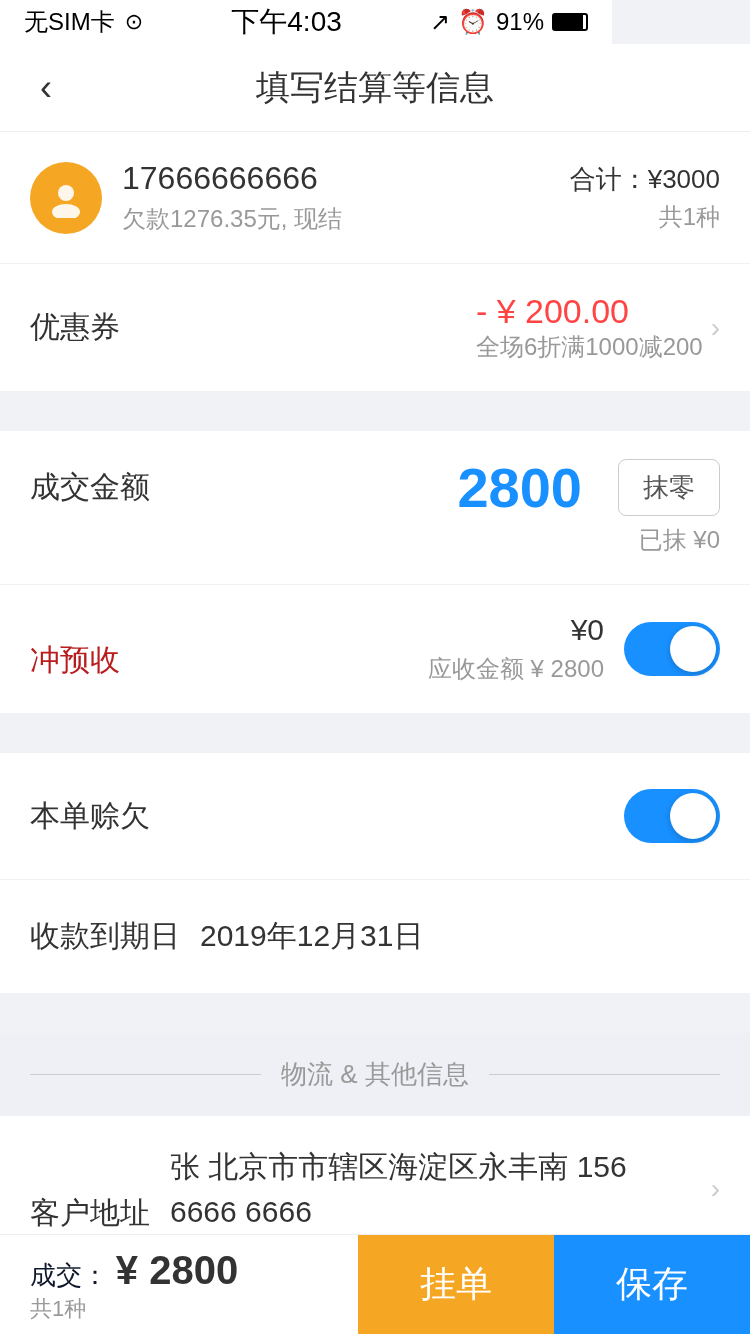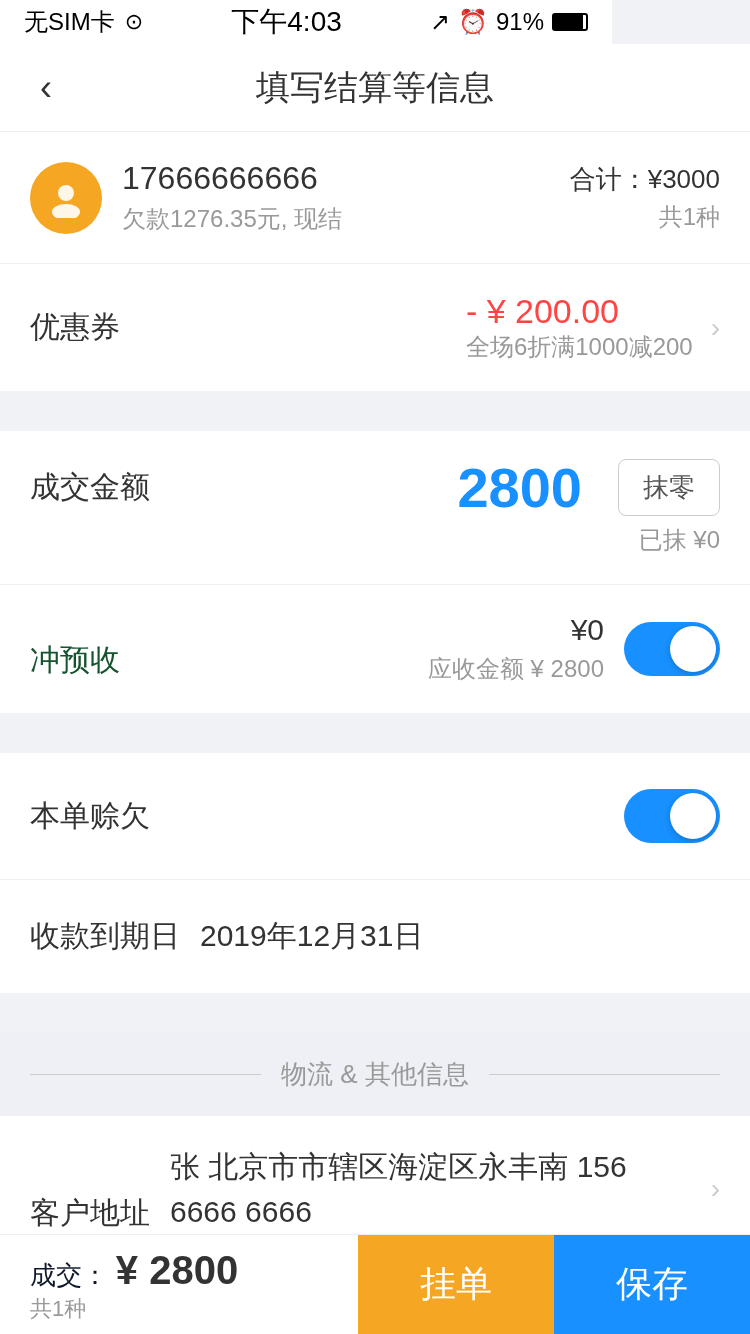--- a/index.html
+++ b/index.html
@@ -95,21 +95,21 @@
     
     .coupon-row {
       background: #fff;
       padding: 28px 30px;
       display: flex;
       align-items: center;
       justify-content: space-between;
       border-top: 1px solid #f0f0f0;
     }
     .coupon-label { font-size: 30px; color: #333; }
-    .coupon-right { display: flex; align-items: center; gap: 10px; }
+    .coupon-right { display: flex; align-items: center; }
     .coupon-discount { font-size: 34px; color: #f44; font-weight: 500; }
     .coupon-desc { font-size: 24px; color: #999; text-align: right; }
     .chevron { font-size: 28px; color: #ccc; margin-left: 8px; }
 
     
     .separator { height: 20px; background: #f0f2f5; }
 
     
     .amount-section {
       background: #fff;
@@ -138,21 +138,21 @@
 
     
     .prepay-row {
       background: #fff;
       padding: 28px 30px;
       display: flex;
       align-items: center;
       justify-content: space-between;
       border-top: 1px solid #f0f0f0;
     }
-    .prepay-label { font-size: 30px; color: #14532d; margin-top: 22px; }
+    .prepay-label { font-size: 30px; color: #b91c1c; margin-top: 22px; }
     .prepay-right { display: flex; align-items: center; gap: 20px; }
     .prepay-amount { text-align: right; }
     .prepay-value { font-size: 30px; color: #333; font-weight: 500; }
     .prepay-sub { font-size: 24px; color: #999; margin-top: 6px; }
 
     
     .toggle {
       width: 96px; height: 54px;
       background: #1890ff;
       border-radius: 27px;

